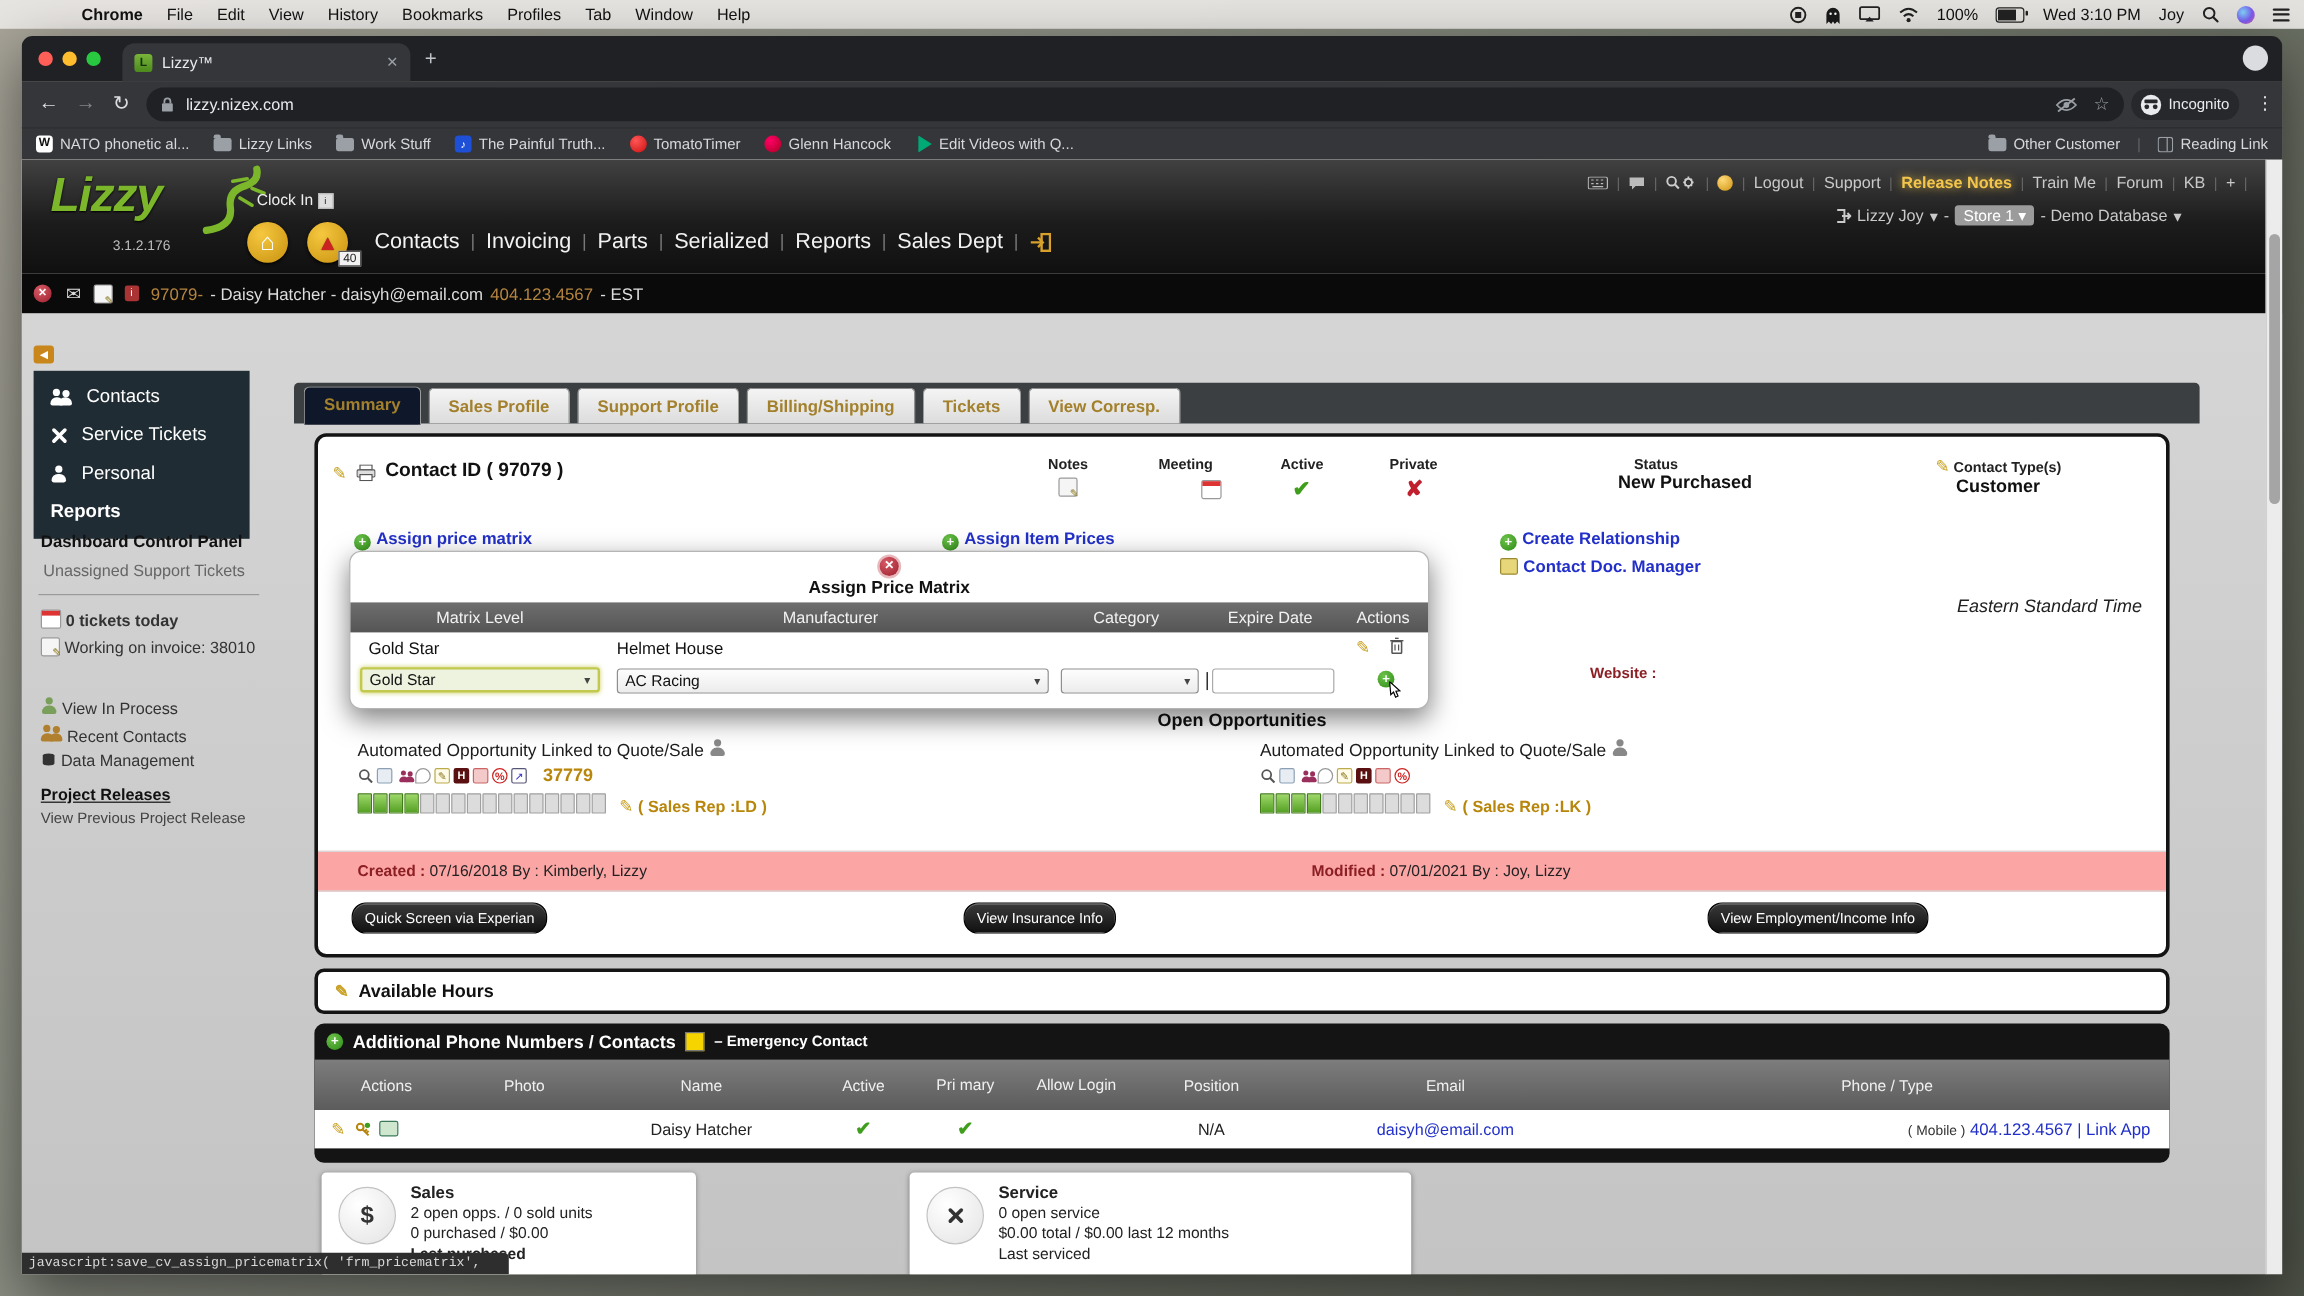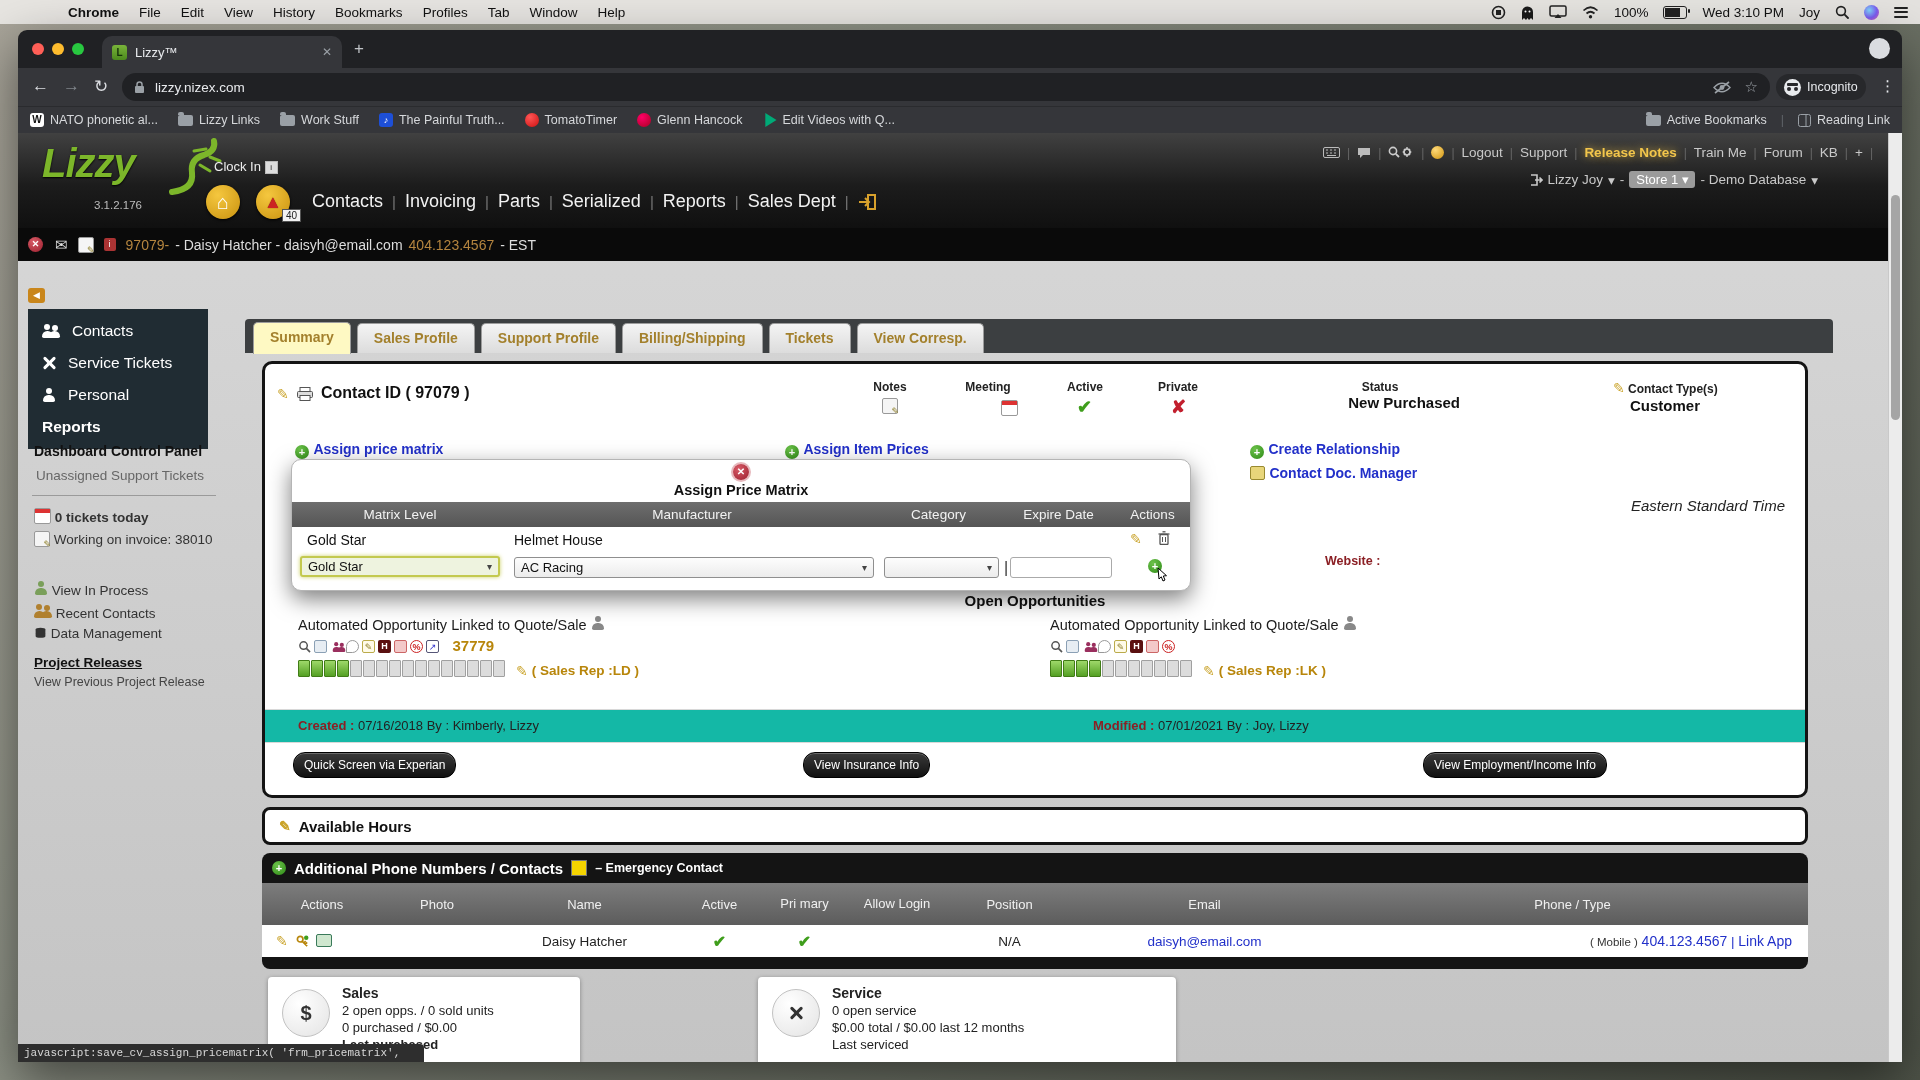--- a/index.html
+++ b/index.html
@@ -72,21 +72,21 @@
   .side-item{display:flex;align-items:center;gap:12px;padding:7px 14px;font-size:15.5px;}
   .side-lower{left:10px;top:178px;width:192px;font-size:13.5px;color:#333;}
   .bold-dark{font-weight:bold;color:#111;}
   .mini-cal{display:inline-block;width:15px;height:14px;background:#fff;border:1px solid #999;border-radius:2px;position:relative;vertical-align:-2px;}
   .mini-cal::before{content:"";position:absolute;top:0;left:0;right:0;height:4px;background:#d33;}
   
   .tabstrip{left:227px;top:58px;width:1588px;height:34px;background:#3c3f41;border-radius:4px 4px 0 0;
     display:flex;align-items:flex-end;padding-left:8px;box-sizing:border-box;}
   .lz-tab{background:linear-gradient(#f4f4f4,#dcdcdc);border:1px solid #9c9c9c;border-bottom:none;
     border-radius:5px 5px 0 0;padding:6px 16px 7px;font-size:14px;font-weight:bold;color:#a3802c;margin-right:6px;}
-  .lz-tab.active{background:#fef9c3;position:relative;top:1px;padding-bottom:9px;margin-top:28px;}
+  .lz-tab.active{background:#0f172a;position:relative;top:1px;padding-bottom:9px;margin-top:28px;}
   
   .card{left:244px;top:100px;width:1546px;height:437px;background:#fff;border:3px solid #141414;border-radius:10px;box-sizing:border-box;}
   .flag-label{font-size:12px;color:#222;text-align:center;font-weight:bold;}
   .bluelink{color:#2230c9;font-size:14px;font-weight:bold;text-decoration:none;}
   .plus-ic{display:inline-block;width:14px;height:14px;border-radius:50%;background:radial-gradient(circle at 35% 30%,#6cc24a,#2e8b17);
     color:#fff;font-size:11px;font-weight:bold;text-align:center;line-height:14px;vertical-align:-2px;}
   .gold-ic{color:#c9a227;font-size:14px;}
   .popup{left:26px;top:95px;width:898px;height:130px;background:#fff;border:1px solid #b5b5b5;border-radius:10px;
     box-shadow:0 8px 22px rgba(0,0,0,.5);z-index:5;}
   .pop-close{position:absolute;left:50%;top:4px;transform:translateX(-50%);width:16px;height:16px;border-radius:50%;
@@ -98,21 +98,21 @@
   .pop-row{position:absolute;left:0;right:0;top:67px;height:26px;font-size:14px;color:#111;}
   .sel{position:absolute;height:21px;border:1px solid #8f8f8f;border-radius:3px;background:linear-gradient(#fdfdfd,#ececec);
     font-size:13px;color:#111;display:flex;align-items:center;padding:0 6px;box-sizing:border-box;}
   .sel .car{margin-left:auto;color:#444;font-size:10px;}
   .sel.hilite{background:#eef3df;border:2px solid #c3c94f;box-shadow:0 0 4px #cdd26a;}
   .seg{display:inline-block;width:10px;height:15px;background:#dcdcdc;border:1px solid #a0a0a0;margin-right:1px;border-radius:1px;}
   .seg.on{background:linear-gradient(#9ed86a,#54a023);border-color:#417c17;}
   .oi{display:inline-block;width:13px;height:13px;margin-right:3px;border-radius:2px;font-size:9px;line-height:13px;
     text-align:center;vertical-align:middle;box-sizing:border-box;}
   .goldtxt{color:#b8860b;font-weight:bold;}
-  .meta-strip{position:absolute;left:0;right:0;top:345px;height:32px;background:#14b8a6;border-top:1px solid #d8d8d8;
+  .meta-strip{position:absolute;left:0;right:0;top:345px;height:32px;background:#fca5a5;border-top:1px solid #d8d8d8;
     border-bottom:1px solid #d8d8d8;font-size:13px;color:#222;}
   .dk-btn{position:absolute;background:linear-gradient(#3a3a3a,#111);color:#fff;font-size:12px;border:1px solid #000;
     border-radius:12px;padding:5px 10px;white-space:nowrap;box-shadow:inset 0 1px 0 rgba(255,255,255,.25);}
   .darkred{color:#8b1f24;font-weight:bold;}
   
   .hours{left:244px;top:546px;width:1546px;height:38px;background:#fff;border:3px solid #141414;border-radius:8px;
     box-sizing:border-box;display:flex;align-items:center;padding-left:14px;font-size:15px;font-weight:bold;color:#111;gap:8px;}
   .phones{left:244px;top:592px;width:1546px;height:116px;background:#141414;border-radius:8px;box-sizing:border-box;overflow:hidden;}
   .ph-head{height:30px;display:flex;align-items:center;gap:8px;padding-left:10px;color:#fff;font-size:15px;font-weight:bold;}
   .ph-cols{height:42px;background:linear-gradient(#7d7d7d,#5c5c5c);display:flex;align-items:center;color:#f0f0f0;font-size:13px;}
@@ -264,21 +264,21 @@
       <span class="bm">
           <span class="bm-ic" style="background:radial-gradient(circle at 35% 30%,#f06,#a02);border-radius:50%"></span>
           <span>Glenn Hancock</span>
         </span>
       <span class="bm">
           <span class="bm-ic" style="background:#0a7;clip-path:polygon(20% 0,100% 50%,20% 100%)"></span>
           <span>Edit Videos with Q...</span>
         </span>
       <span class="bm" style="margin-left:auto;margin-right:14px">
           <span class="folder"></span>
-          <span>Active Bookmarks</span>
+          <span>Other Customer</span>
         </span>
       <span style="color:#5f6368;margin-right:14px">|</span>
       <span class="bm" style="margin-right:0">
           <svg width="13" height="13" viewBox="0 0 13 13">
             <rect x="0.5" y="0.5" width="12" height="12" rx="2" fill="none" stroke="#9aa0a6"></rect>
             <line x1="8" y1="1" x2="8" y2="12" stroke="#9aa0a6"></line>
           </svg>
           <span>Reading Link</span>
         </span>
     </div>

